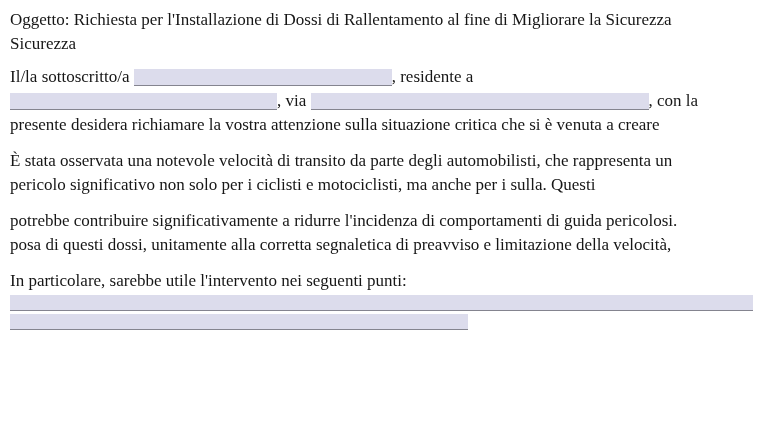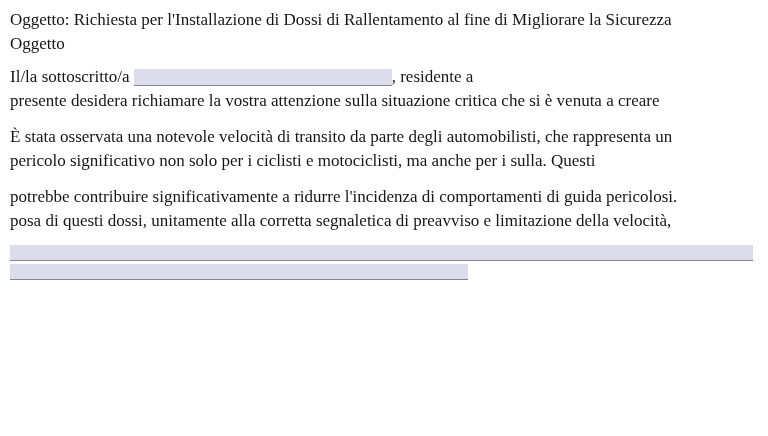--- a/index.html
+++ b/index.html
@@ -50,35 +50,39 @@
   .bar-1 { width: 743px; margin-top: 2px; }
   .bar-2 { width: 458px; margin-top: 2.5px; }
 </style>
 </head>
 <body>
 
 <div class="page">
 
   <p class="para subject">
     <span class="line">Oggetto: Richiesta per l'Installazione di Dossi di Rallentamento al fine di Migliorare la Sicurezza</span>
-    <span class="line">Oggetto</span>
+    <span class="line">Sicurezza</span>
   </p>
 
   <p class="para">
     <span class="line"><span>Il/la sottoscritto/a </span><span class="field inline-field w-name"></span><span>, residente a</span></span>
+    <span class="line"><span class="field inline-field w-city"></span><span>, via </span><span class="field inline-field w-street"></span><span>, con la</span></span>
     <span class="line">presente desidera richiamare la vostra attenzione sulla situazione critica che si è venuta a creare</span>
   </p>
 
   <p class="para">
     <span class="line">È stata osservata una notevole velocità di transito da parte degli automobilisti, che rappresenta un</span>
     <span class="line">pericolo significativo non solo per i ciclisti e motociclisti, ma anche per i sulla. Questi</span>
   </p>
 
   <p class="para">
     <span class="line">potrebbe contribuire significativamente a ridurre l'incidenza di comportamenti di guida pericolosi.</span>
     <span class="line">posa di questi dossi, unitamente alla corretta segnaletica di preavviso e limitazione della velocità,</span>
   </p>
 
+  <p class="para points-intro-para">
+    <span class="line">In particolare, sarebbe utile l'intervento nei seguenti punti:</span>
+  </p>
 
   <div class="field block-field bar-1"></div>
   <div class="field block-field bar-2"></div>
 
 </div>
 
 </body></html>

